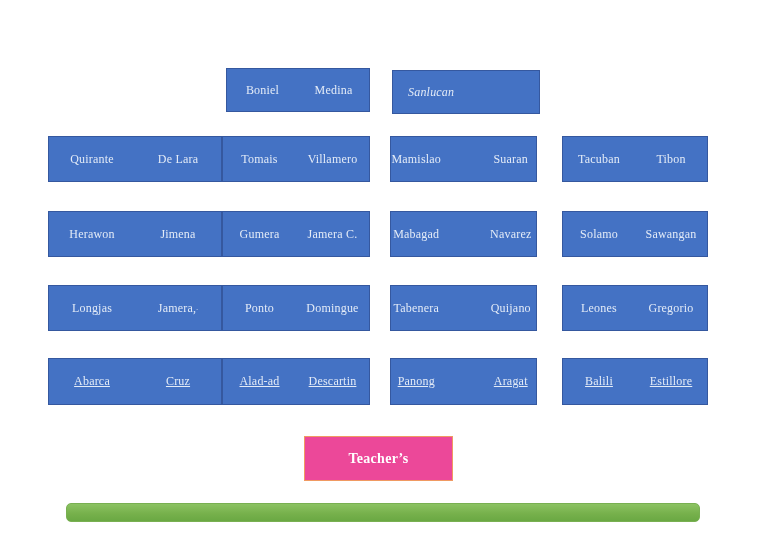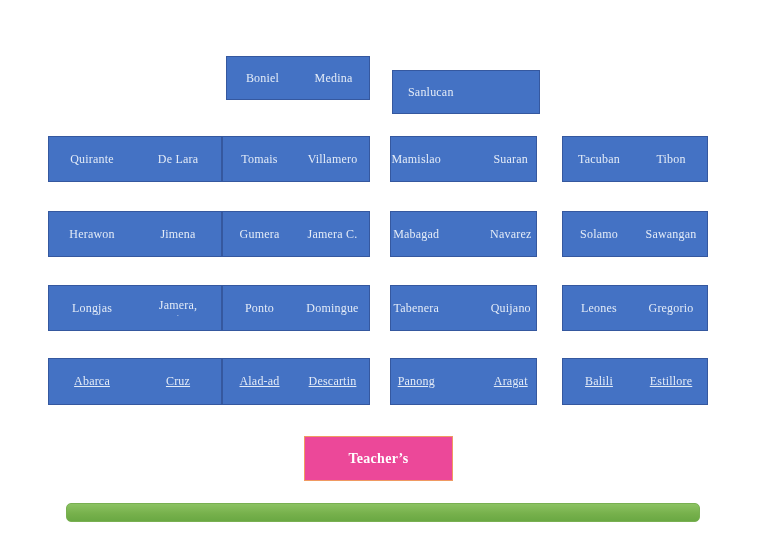--- a/index.html
+++ b/index.html
@@ -22,32 +22,32 @@
     font-size:12px;
     letter-spacing:.2px;
   }
   .n{flex:1 1 0;text-align:center;white-space:nowrap;}
   
   .c1{left:48px;width:174px;}
   .c2{left:222px;width:148px;}
   .c3{left:390px;width:147px;gap:44px;}
   .c4{left:562px;width:146px;}
   
-  .r1{top:56px;height:44px;}
+  .r1{top:68px;height:44px;}
   .r2{top:136px;height:46px;}
   .r3{top:211px;height:46px;}
   .r4{top:285px;height:46px;}
   .r5{top:358px;height:47px;text-decoration:underline;}
   
   .seat-boniel{left:226px;width:144px;}
   .seat-sanlucan{left:392px;top:70px;width:148px;}
   .single{justify-content:flex-start;padding-left:15px;}
-  .single .n{flex:0 0 auto;text-align:left;}
+  .single .n{flex:0 0 auto;text-align:left;font-style:italic;}
   
-  .stack{display:flex;flex-direction:column;align-items:center;justify-content:center;line-height:12px;}
+  .stack{display:flex;flex-direction:row;align-items:center;justify-content:center;line-height:12px;}
   .stack .sub{font-size:7px;line-height:6px;}
   
   .teacher{
     position:absolute;
     left:304px;top:436px;width:149px;height:45px;
     background:#ec4899;
     border:1px solid #f09a62;
     box-sizing:border-box;
     display:flex;align-items:center;justify-content:center;
     color:#ffffff;

